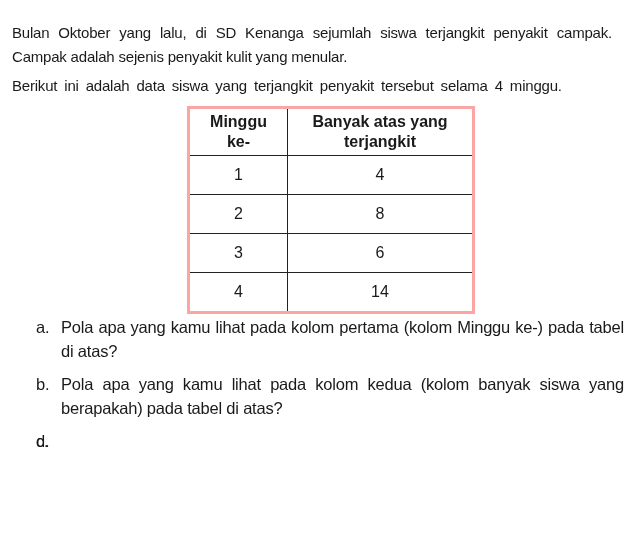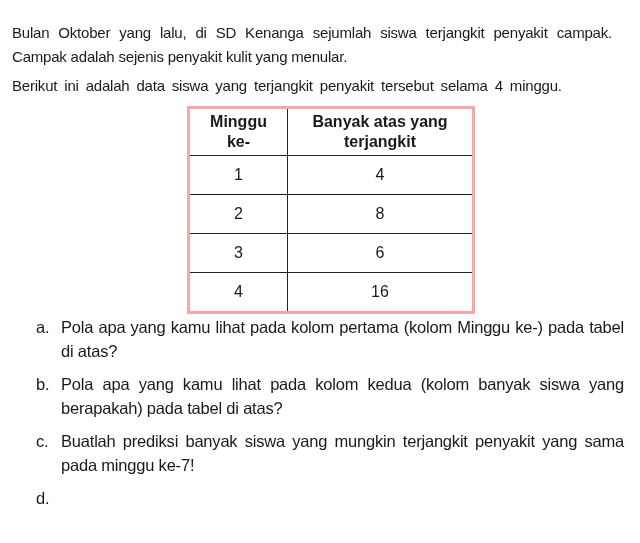--- a/index.html
+++ b/index.html
@@ -102,34 +102,33 @@
     <tr>
       <td>2</td>
       <td>8</td>
     </tr>
     <tr>
       <td>3</td>
       <td>6</td>
     </tr>
     <tr>
       <td>4</td>
-      <td>16</td>
+      <td>14</td>
     </tr>
   </tbody>
 </table>
 
 <ol class="questions">
   <li>
     <span class="marker">a.</span>
     <span>Pola apa yang kamu lihat pada kolom pertama (kolom Minggu ke-) pada tabel di atas?</span>
   </li>
   <li>
     <span class="marker">b.</span>
     <span>Pola apa yang kamu lihat pada kolom kedua (kolom banyak siswa yang berapakah) pada tabel di atas?</span>
   </li>
   <li>
     <span class="marker">c.</span>
-    <span>Buatlah prediksi banyak siswa yang mungkin terjangkit penyakit yang sama pada minggu ke-7!</span>
   </li>
   <li>
     <span class="marker">d.</span>
   </li>
 </ol>
 
 </body></html>

